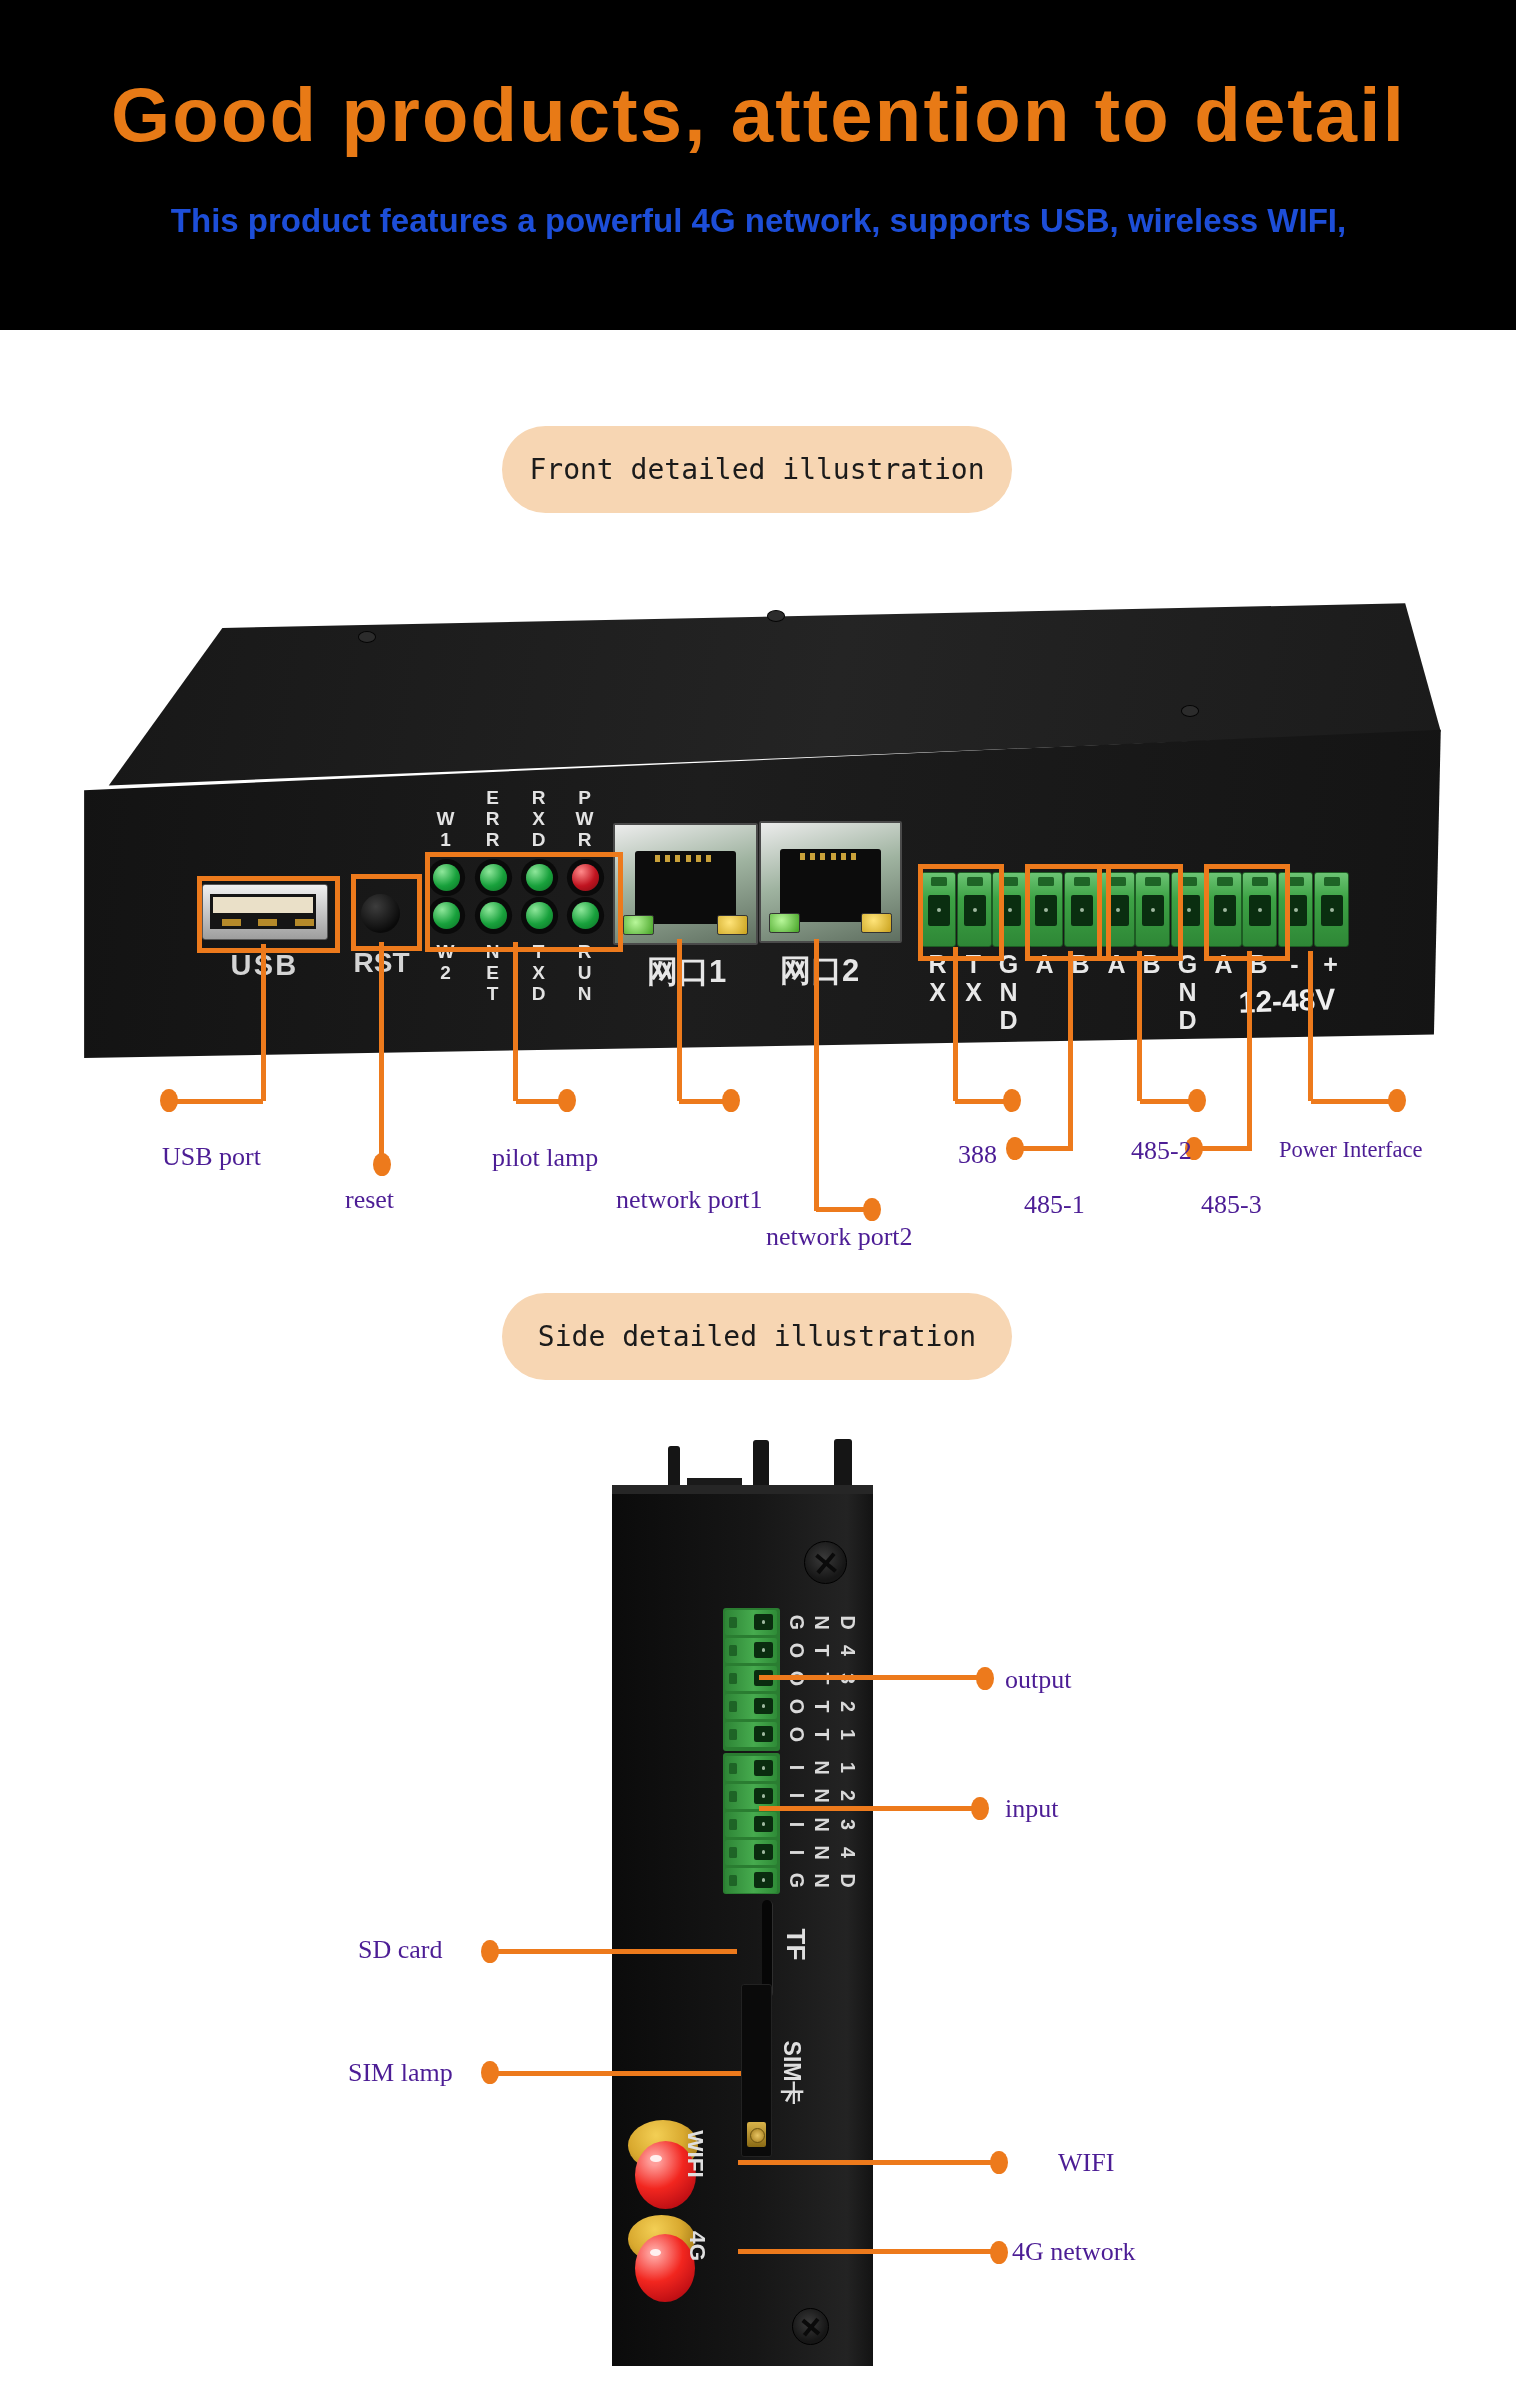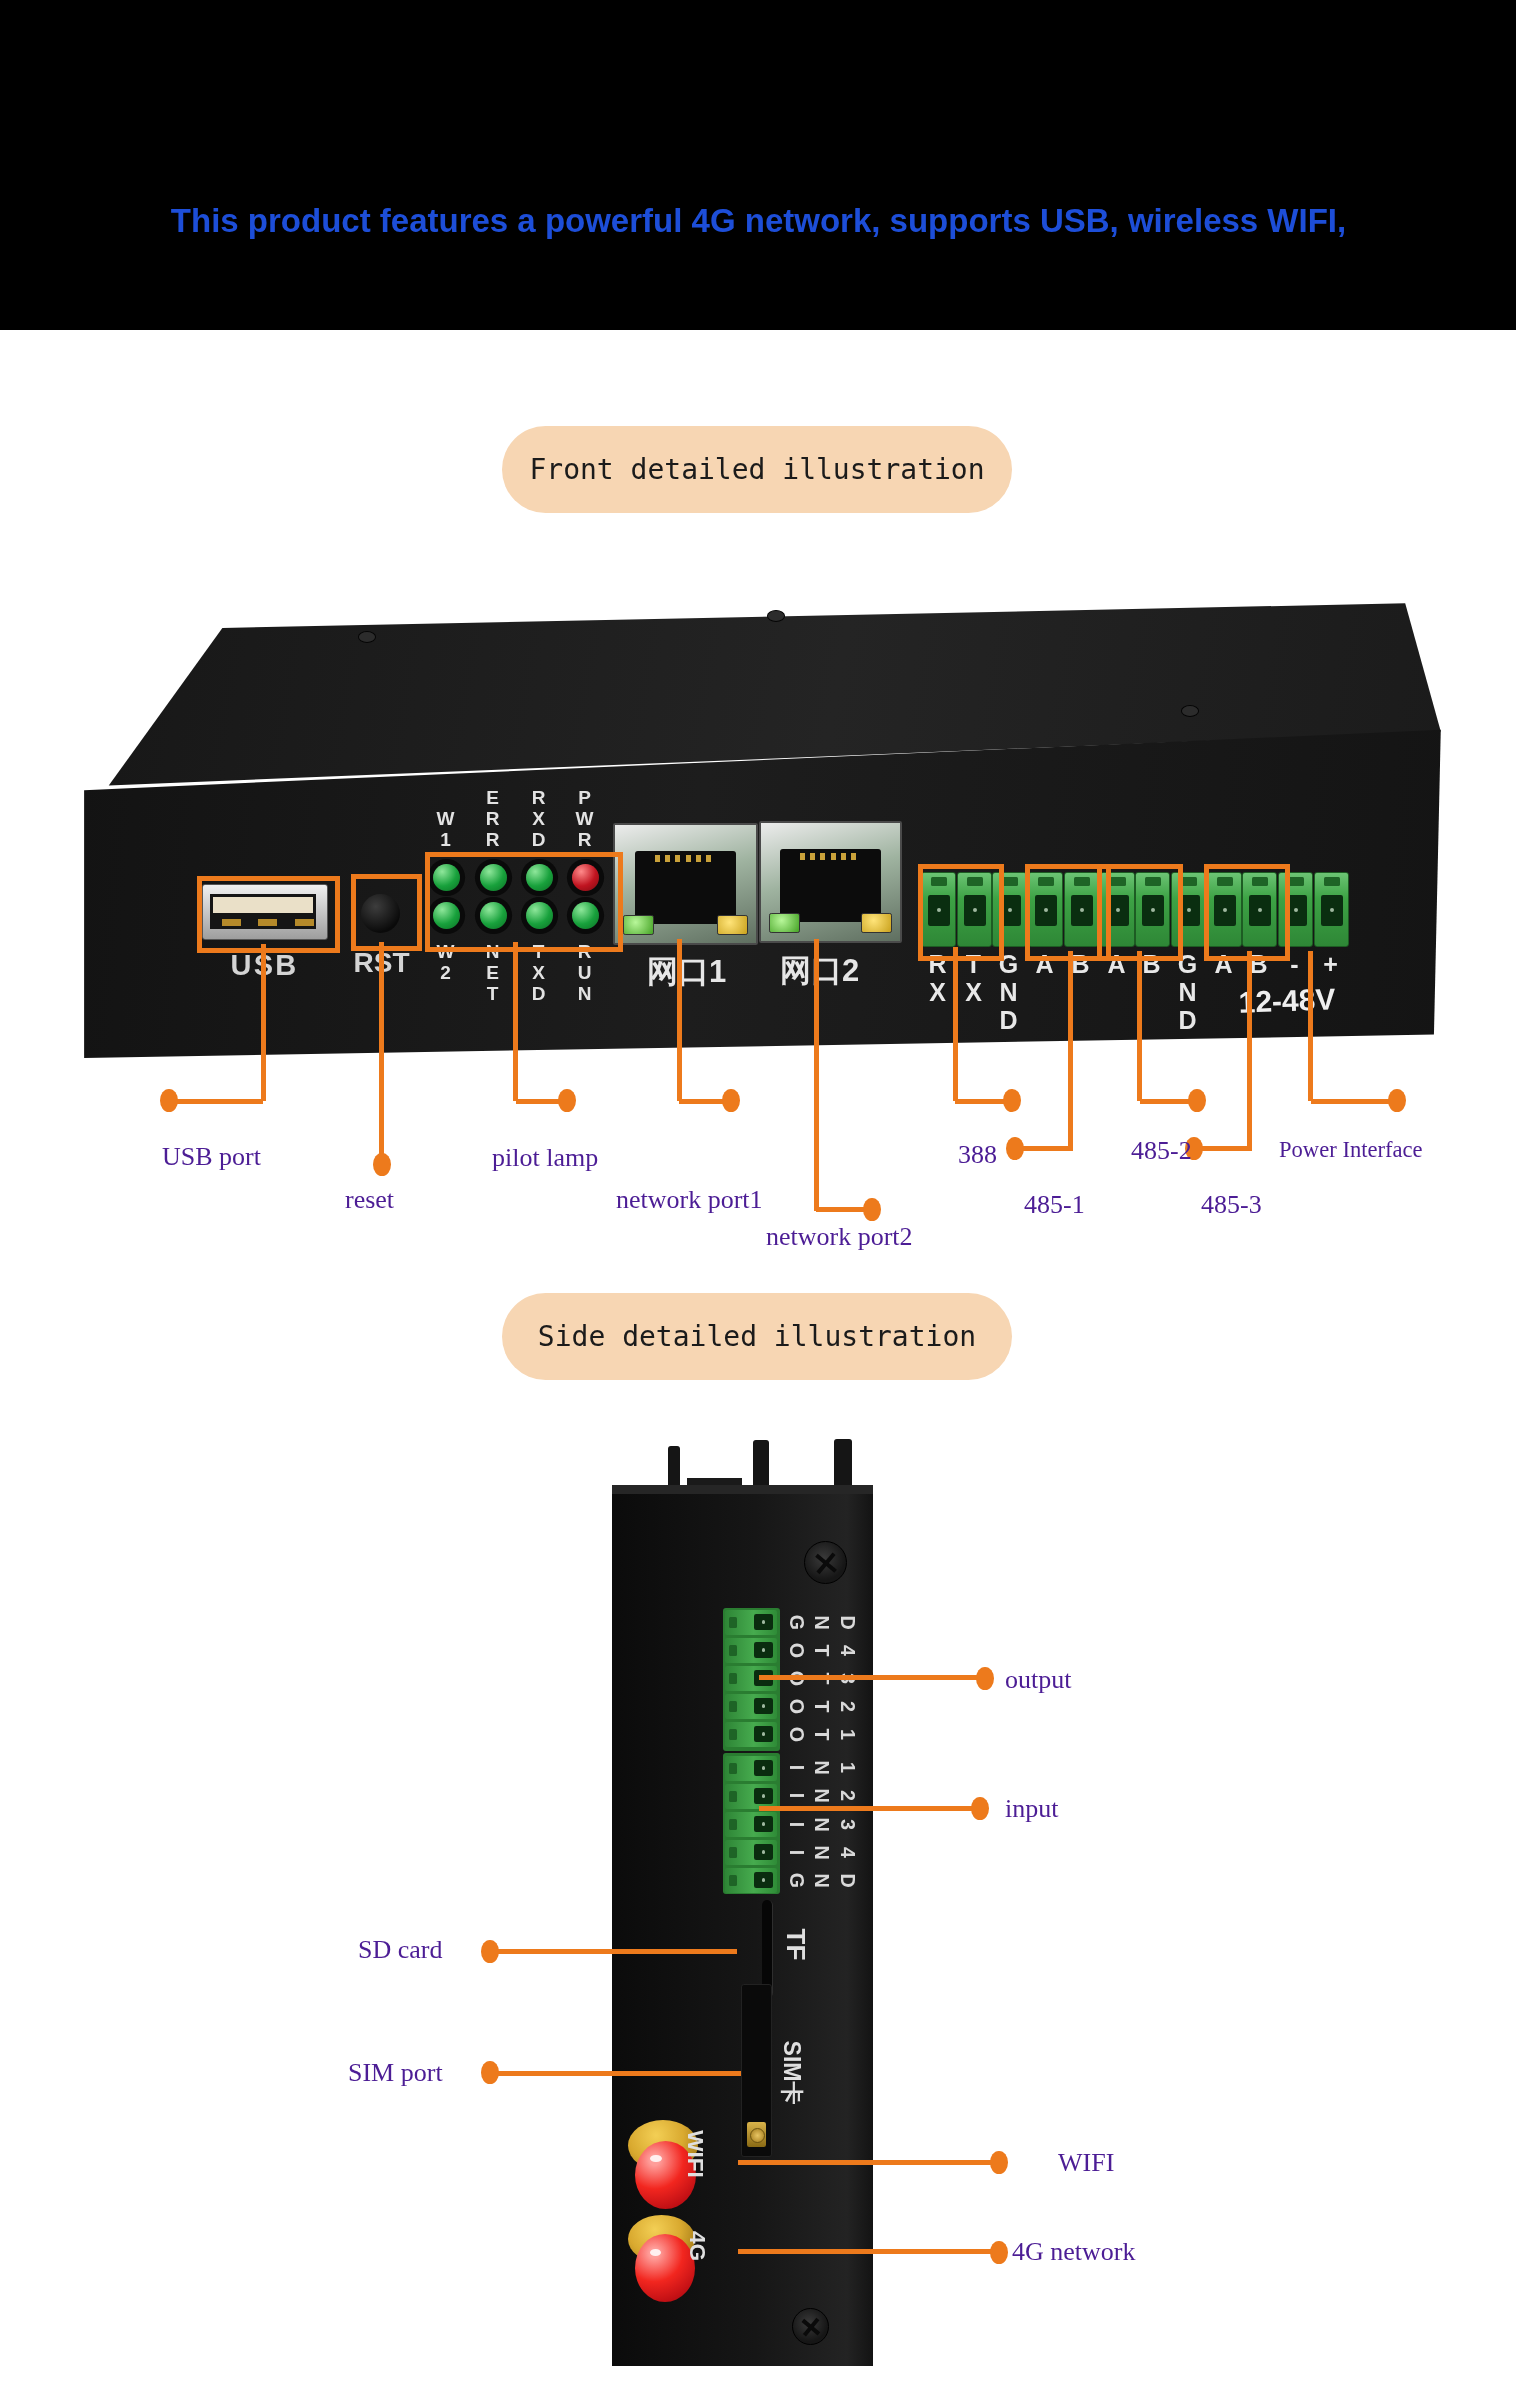--- a/index.html
+++ b/index.html
@@ -82,20 +82,21 @@
   .goldbase{border-radius:50%;background:radial-gradient(circle at 40% 30%,#f3cf55,#d9a92f 50%,#8f6a10);}
   .reddome{border-radius:50%;background:radial-gradient(circle at 32% 28%,#ff9d99 8%,#f2261f 45%,#c00f14 78%,#8c080c);}
   .spec{border-radius:50%;background:rgba(255,255,255,.85);}
 </style>
 </head>
 <body>
 
 <div id="canvas">
 
   <div class="abs" id="hdr"></div>
+  <div class="abs" id="title">Good products, attention to detail</div>
   <div class="abs sub" style="top:202px;">This product features a powerful 4G network, supports USB, wireless WIFI,</div>
 
   <div class="abs badge" style="left:502px;top:426px;text-align:right;">
     <span>Front detailed illustration</span>
   </div>
 
   <div class="abs" id="ftop"></div>
   <div class="abs" id="fface"></div>
   <div class="abs screwtop" style="left:358px;top:631px;"></div>
   <div class="abs screwtop" style="left:767px;top:610px;"></div>
@@ -460,21 +461,21 @@
       <div class="odot" style="left: 976px; top: 1667px; position: absolute;"></div>
       <div class="callout" style="left: 1005px; top: 1665px; position: absolute;">output</div>
       <div class="oline" style="left: 759px; top: 1806px; width: 215px; height: 5.1px; position: absolute;"></div>
       <div class="odot" style="left: 971px; top: 1797px; position: absolute;"></div>
       <div class="callout" style="left: 1005px; top: 1794px; position: absolute;">input</div>
       <div class="oline" style="left: 489px; top: 1949px; width: 248px; height: 5.1px; position: absolute;"></div>
       <div class="odot" style="left: 481px; top: 1940px; position: absolute;"></div>
       <div class="callout" style="left: 358px; top: 1935px; position: absolute;">SD card</div>
       <div class="oline" style="left: 489px; top: 2071px; width: 252px; height: 5.1px; position: absolute;"></div>
       <div class="odot" style="left: 481px; top: 2061px; position: absolute;"></div>
-      <div class="callout" style="left: 348px; top: 2058px; position: absolute;">SIM port</div>
+      <div class="callout" style="left: 348px; top: 2058px; position: absolute;">SIM lamp</div>
       <div class="oline" style="left: 738px; top: 2160px; width: 256px; height: 5.1px; position: absolute;"></div>
       <div class="odot" style="left: 990px; top: 2151px; position: absolute;"></div>
       <div class="callout" style="left: 1058px; top: 2148px; position: absolute;">WIFI</div>
       <div class="oline" style="left: 738px; top: 2249px; width: 256px; height: 5.1px; position: absolute;"></div>
       <div class="odot" style="left: 990px; top: 2241px; position: absolute;"></div>
       <div class="callout" style="left: 1012px; top: 2237px; position: absolute;">4G network</div>
     </div>
 </div>
 
 

